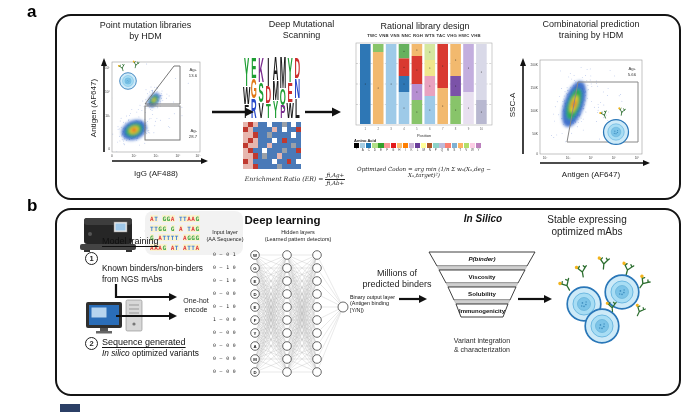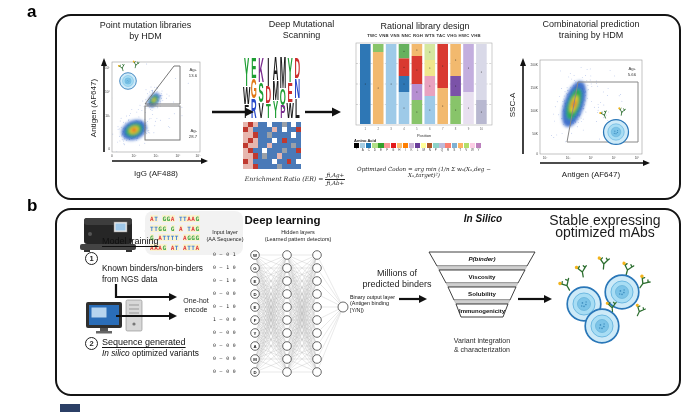--- a/index.html
+++ b/index.html
@@ -1469,21 +1469,21 @@
   <div class="read-line"><span style="color: rgb(224, 58, 58); background: rgb(250, 243, 207);">A</span><span style="color: rgb(58, 123, 213); background: rgb(250, 243, 207);">T</span><span> </span><span style="color: rgb(58, 165, 66); background: rgb(250, 243, 207);">G</span><span style="color: rgb(58, 165, 66); background: rgb(250, 243, 207);">G</span><span style="color: rgb(224, 58, 58); background: rgb(250, 243, 207);">A</span><span> </span><span style="color: rgb(58, 123, 213); background: rgb(250, 243, 207);">T</span><span style="color: rgb(58, 123, 213); background: rgb(250, 243, 207);">T</span><span style="color: rgb(224, 58, 58); background: rgb(250, 243, 207);">A</span><span style="color: rgb(224, 58, 58); background: rgb(250, 243, 207);">A</span><span style="color: rgb(58, 165, 66); background: rgb(250, 243, 207);">G</span></div>
   <div class="read-line"><span style="color: rgb(58, 123, 213); background: rgb(250, 243, 207);">T</span><span style="color: rgb(58, 123, 213); background: rgb(250, 243, 207);">T</span><span style="color: rgb(58, 165, 66); background: rgb(250, 243, 207);">G</span><span style="color: rgb(58, 165, 66); background: rgb(250, 243, 207);">G</span><span> </span><span style="color: rgb(58, 165, 66); background: rgb(250, 243, 207);">G</span><span> </span><span style="color: rgb(224, 58, 58); background: rgb(250, 243, 207);">A</span><span> </span><span style="color: rgb(58, 123, 213); background: rgb(250, 243, 207);">T</span><span style="color: rgb(224, 58, 58); background: rgb(250, 243, 207);">A</span><span style="color: rgb(58, 165, 66); background: rgb(250, 243, 207);">G</span></div>
   <div class="read-line"><span style="color: rgb(58, 165, 66); background: rgb(250, 243, 207);">G</span><span> </span><span style="color: rgb(224, 58, 58); background: rgb(250, 243, 207);">A</span><span style="color: rgb(58, 123, 213); background: rgb(250, 243, 207);">T</span><span style="color: rgb(58, 123, 213); background: rgb(250, 243, 207);">T</span><span style="color: rgb(58, 123, 213); background: rgb(250, 243, 207);">T</span><span style="color: rgb(58, 123, 213); background: rgb(250, 243, 207);">T</span><span> </span><span style="color: rgb(224, 58, 58); background: rgb(250, 243, 207);">A</span><span style="color: rgb(58, 165, 66); background: rgb(250, 243, 207);">G</span><span style="color: rgb(58, 165, 66); background: rgb(250, 243, 207);">G</span><span style="color: rgb(58, 165, 66); background: rgb(250, 243, 207);">G</span></div>
   <div class="read-line"><span style="color: rgb(224, 58, 58); background: rgb(250, 243, 207);">A</span><span style="color: rgb(224, 58, 58); background: rgb(250, 243, 207);">A</span><span style="color: rgb(224, 58, 58); background: rgb(250, 243, 207);">A</span><span style="color: rgb(58, 165, 66); background: rgb(250, 243, 207);">G</span><span> </span><span style="color: rgb(224, 58, 58); background: rgb(250, 243, 207);">A</span><span style="color: rgb(58, 123, 213); background: rgb(250, 243, 207);">T</span><span> </span><span style="color: rgb(224, 58, 58); background: rgb(250, 243, 207);">A</span><span style="color: rgb(58, 123, 213); background: rgb(250, 243, 207);">T</span><span style="color: rgb(58, 123, 213); background: rgb(250, 243, 207);">T</span><span style="color: rgb(224, 58, 58); background: rgb(250, 243, 207);">A</span></div>
 </div>
 
 <div class="numcircle" style="left:85px;top:252px">1</div>
 <div class="step-title" style="left:102px;top:236px">Model training</div>
 <div class="step-desc" style="left:102px;top:263px">
   <span>Known binders/non-binders</span><br>
-  <span>from NGS data</span>
+  <span>from NGS mAbs</span>
 </div>
 
 <svg style="left:84px;top:296px" width="62" height="42" viewBox="0 0 62 42">
   <rect x="2" y="6" width="36" height="26" rx="2" fill="#2f2f2f"></rect>
   <rect x="5" y="9" width="30" height="20" fill="#2a6db8"></rect>
   <rect x="7.5" y="11.5" width="15" height="10" fill="#cfe6f8" opacity="0.85"></rect>
   <rect x="16" y="32" width="8" height="3" fill="#555"></rect>
     <rect x="12" y="35" width="16" height="2.5" fill="#666"></rect>
   <rect x="42" y="4" width="16" height="31" rx="1.5" fill="#d8d8d8" stroke="#888" stroke-width="0.6"></rect>
   <line x1="45" y1="9" x2="55" y2="9" stroke="#999" stroke-width="1"></line>
@@ -1805,21 +1805,21 @@
   <text x="56" y="13.3" text-anchor="middle" font-size="6.2" font-style="italic" font-weight="bold" fill="#111">P(binder)</text>
   <text x="56" y="31" text-anchor="middle" font-size="6.2" font-weight="bold" fill="#111">Viscosity</text>
   <text x="56" y="48" text-anchor="middle" font-size="6.2" font-weight="bold" fill="#111">Solubility</text>
   <text x="56" y="65" text-anchor="middle" font-size="6" font-weight="bold" fill="#111">Immunogenicity</text>
 </svg>
 <div class="footer-txt" style="left:426px;top:336px;width:112px">
   <span>Variant integration</span><br>
   <span>&amp; characterization</span>
 </div>
 
-<div class="small-cap" style="left:545px;top:214px;width:120px;font-size:14px;line-height:12px">
+<div class="small-cap" style="left:527px;top:214px;width:120px;font-size:10px;line-height:12px">
   <span>Stable expressing</span><br>
   <span>optimized mAbs</span>
 </div>
 <svg style="left:552px;top:242px" width="115" height="115" viewBox="0 0 115 115">
   <use href="#ab" transform="translate(14,42) rotate(-30)"></use>
   <use href="#ab" transform="translate(30,28) rotate(-10)"></use>
   <use href="#ab" transform="translate(52,20) rotate(5)"></use>
   <use href="#ab" transform="translate(76,26) rotate(15)"></use>
   <use href="#ab" transform="translate(92,40) rotate(35)"></use>
   <use href="#cell" transform="translate(32,62) scale(1.05)"></use>

